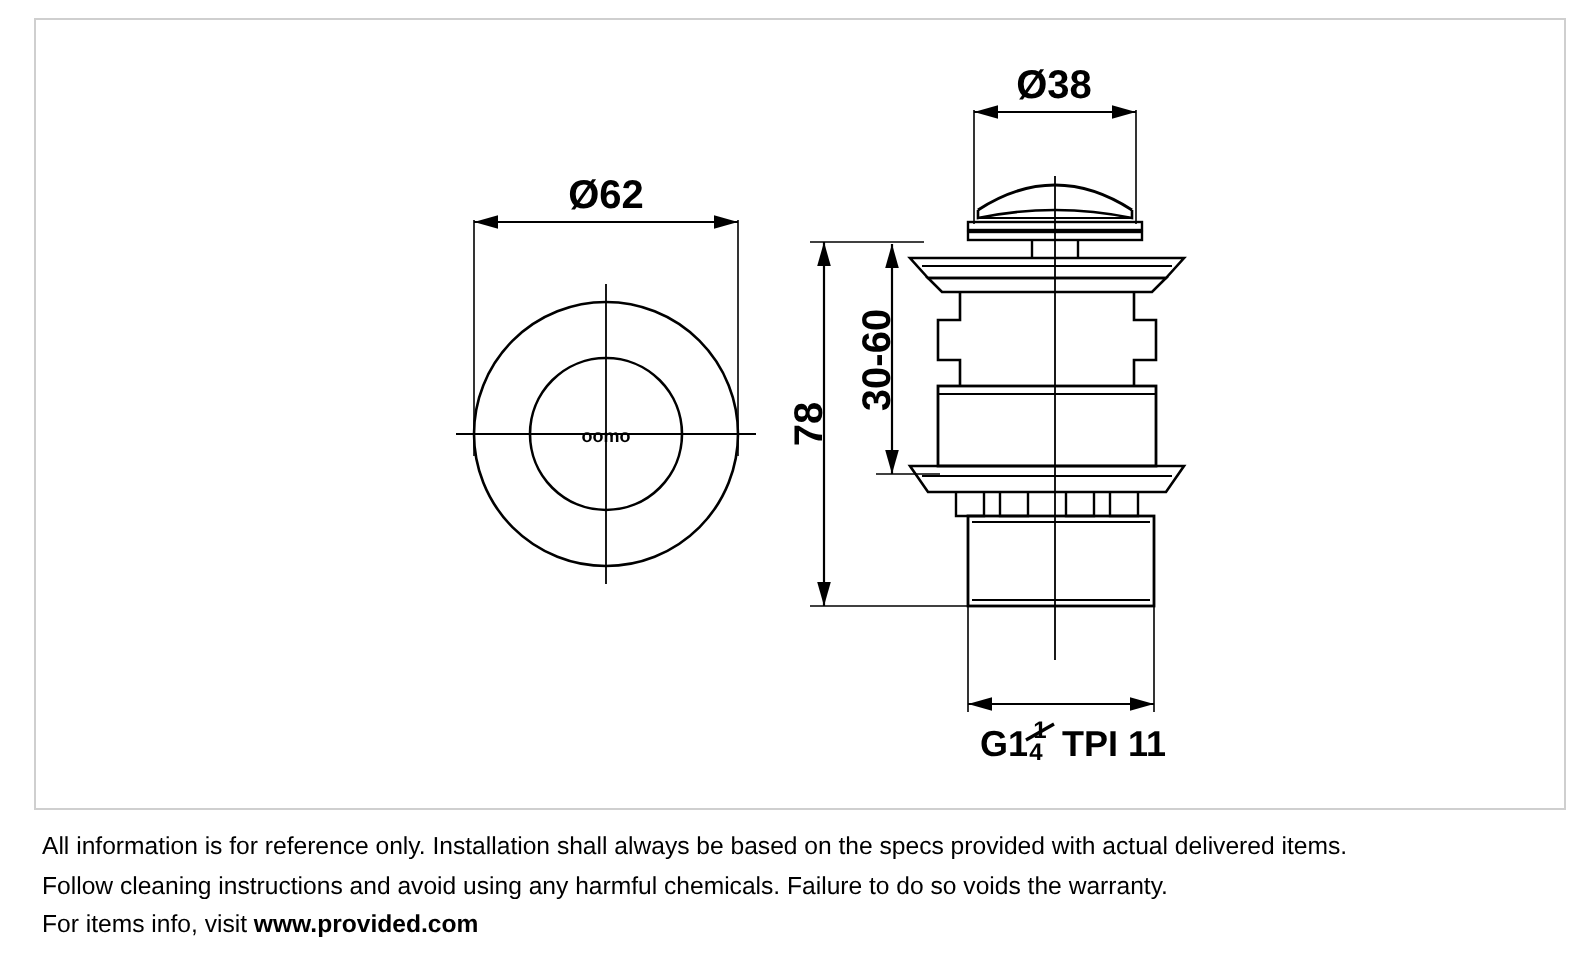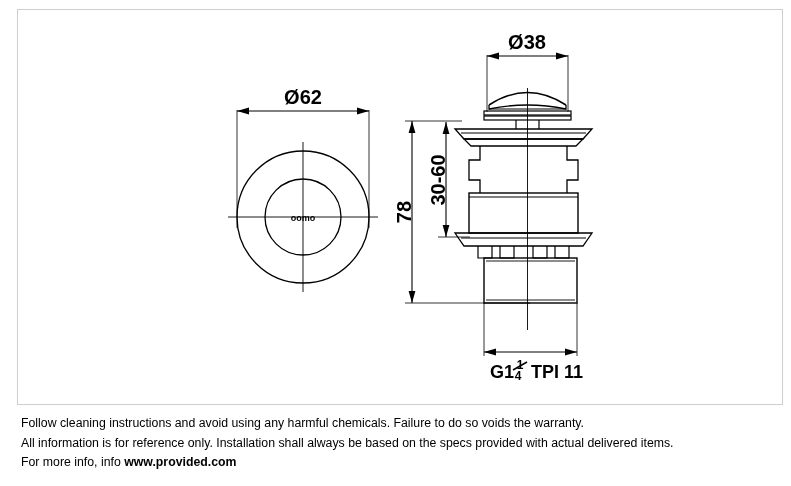--- a/index.html
+++ b/index.html
@@ -158,16 +158,16 @@
     <text class="dim-text" x="520" y="369" font-size="12" text-anchor="middle">1</text>
     <line x1="513" y1="370" x2="527" y2="362" stroke="#000000" stroke-width="1.6"></line>
     <text class="dim-text" x="518" y="380" font-size="12" text-anchor="middle">4</text>
     <text class="dim-text" x="531" y="378" font-size="18" text-anchor="start">TPI 11</text>
   </g>
 
   <text x="303" y="221" font-size="9" font-weight="bold" text-anchor="middle" fill="#000000" font-family="Liberation Sans, sans-serif">oomo</text>
 </svg>
 
 <div id="footer-notes">
+  <div class="note-line">All information is for reference only. Installation shall always be based on the specs provided with actual delivered items.</div>
   <div class="note-line">Follow cleaning instructions and avoid using any harmful chemicals. Failure to do so voids the warranty.</div>
-  <div class="note-line">All information is for reference only. Installation shall always be based on the specs provided with actual delivered items.</div>
-  <div class="note-line"><span>For more info, info </span><span class="site">www.provided.com</span></div>
+  <div class="note-line"><span>For items info, visit </span><span class="site">www.provided.com</span></div>
 </div>
 
 </body></html>

